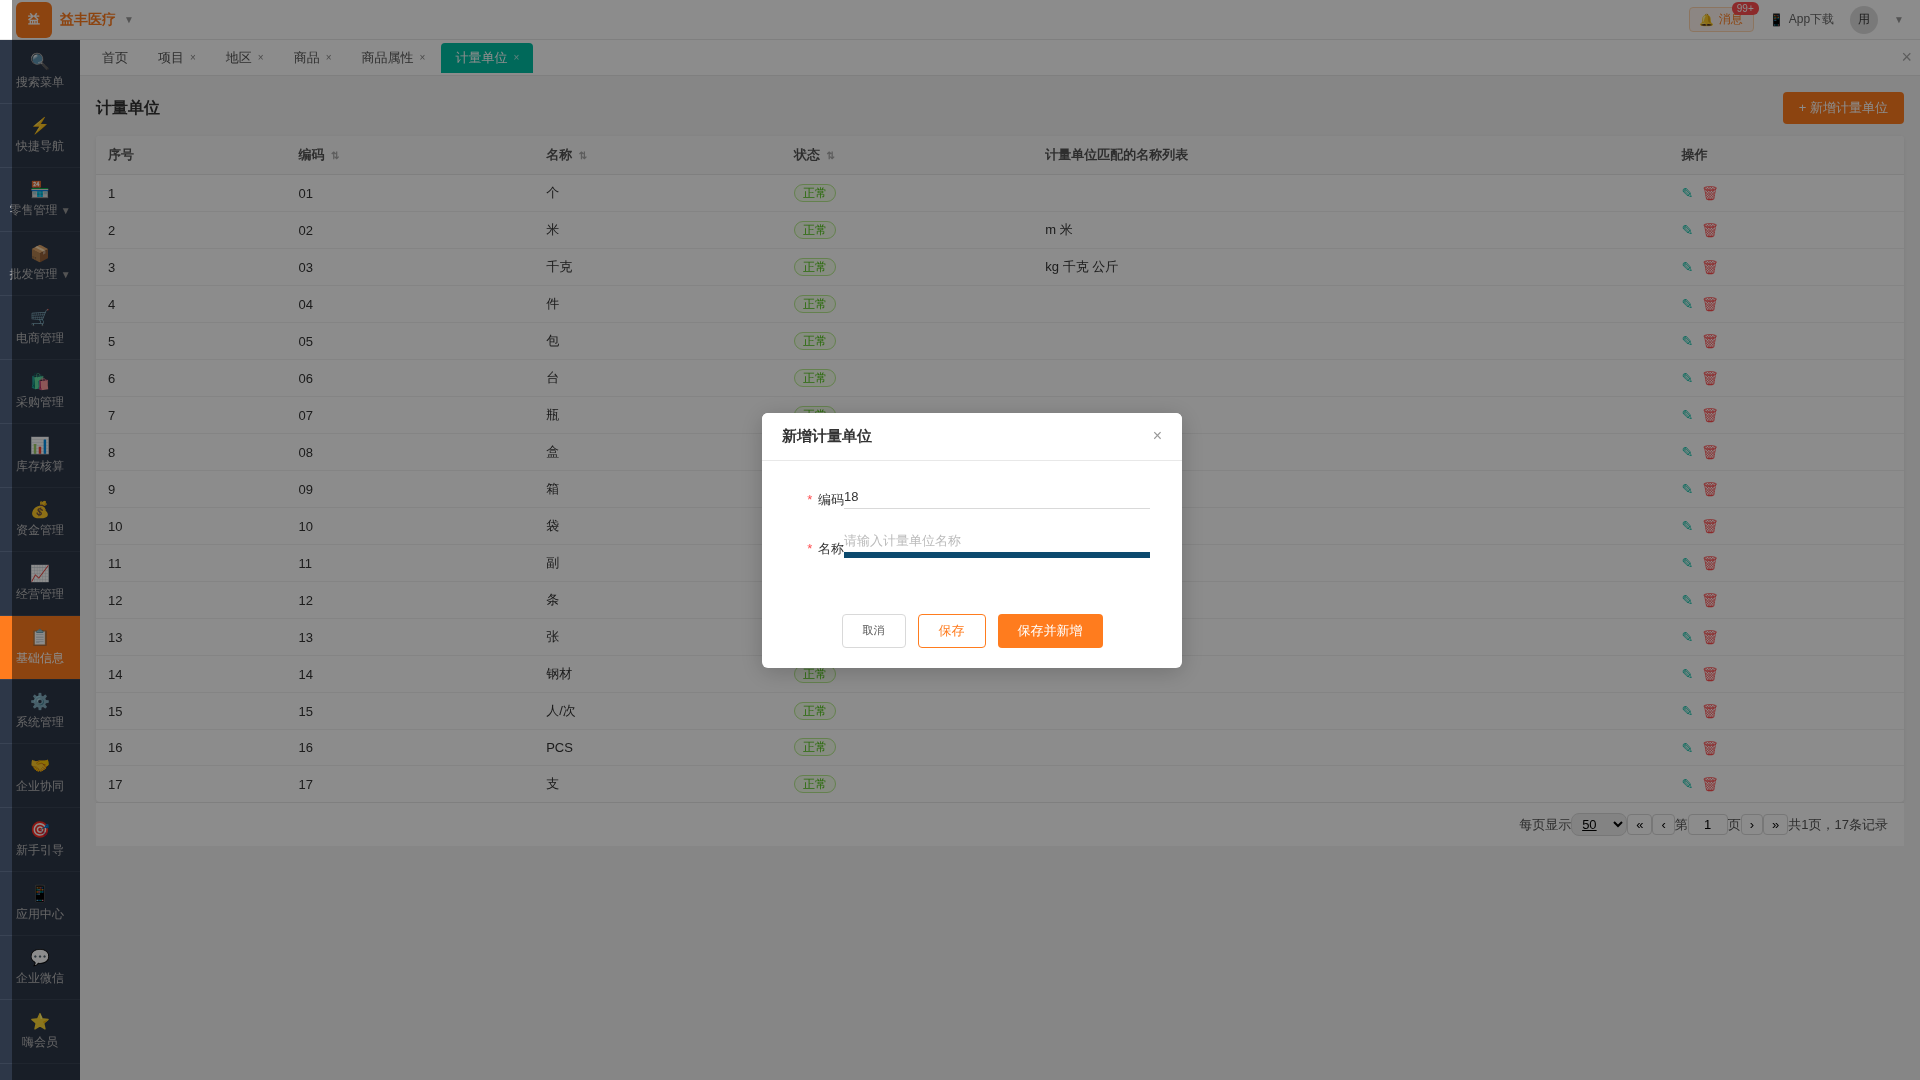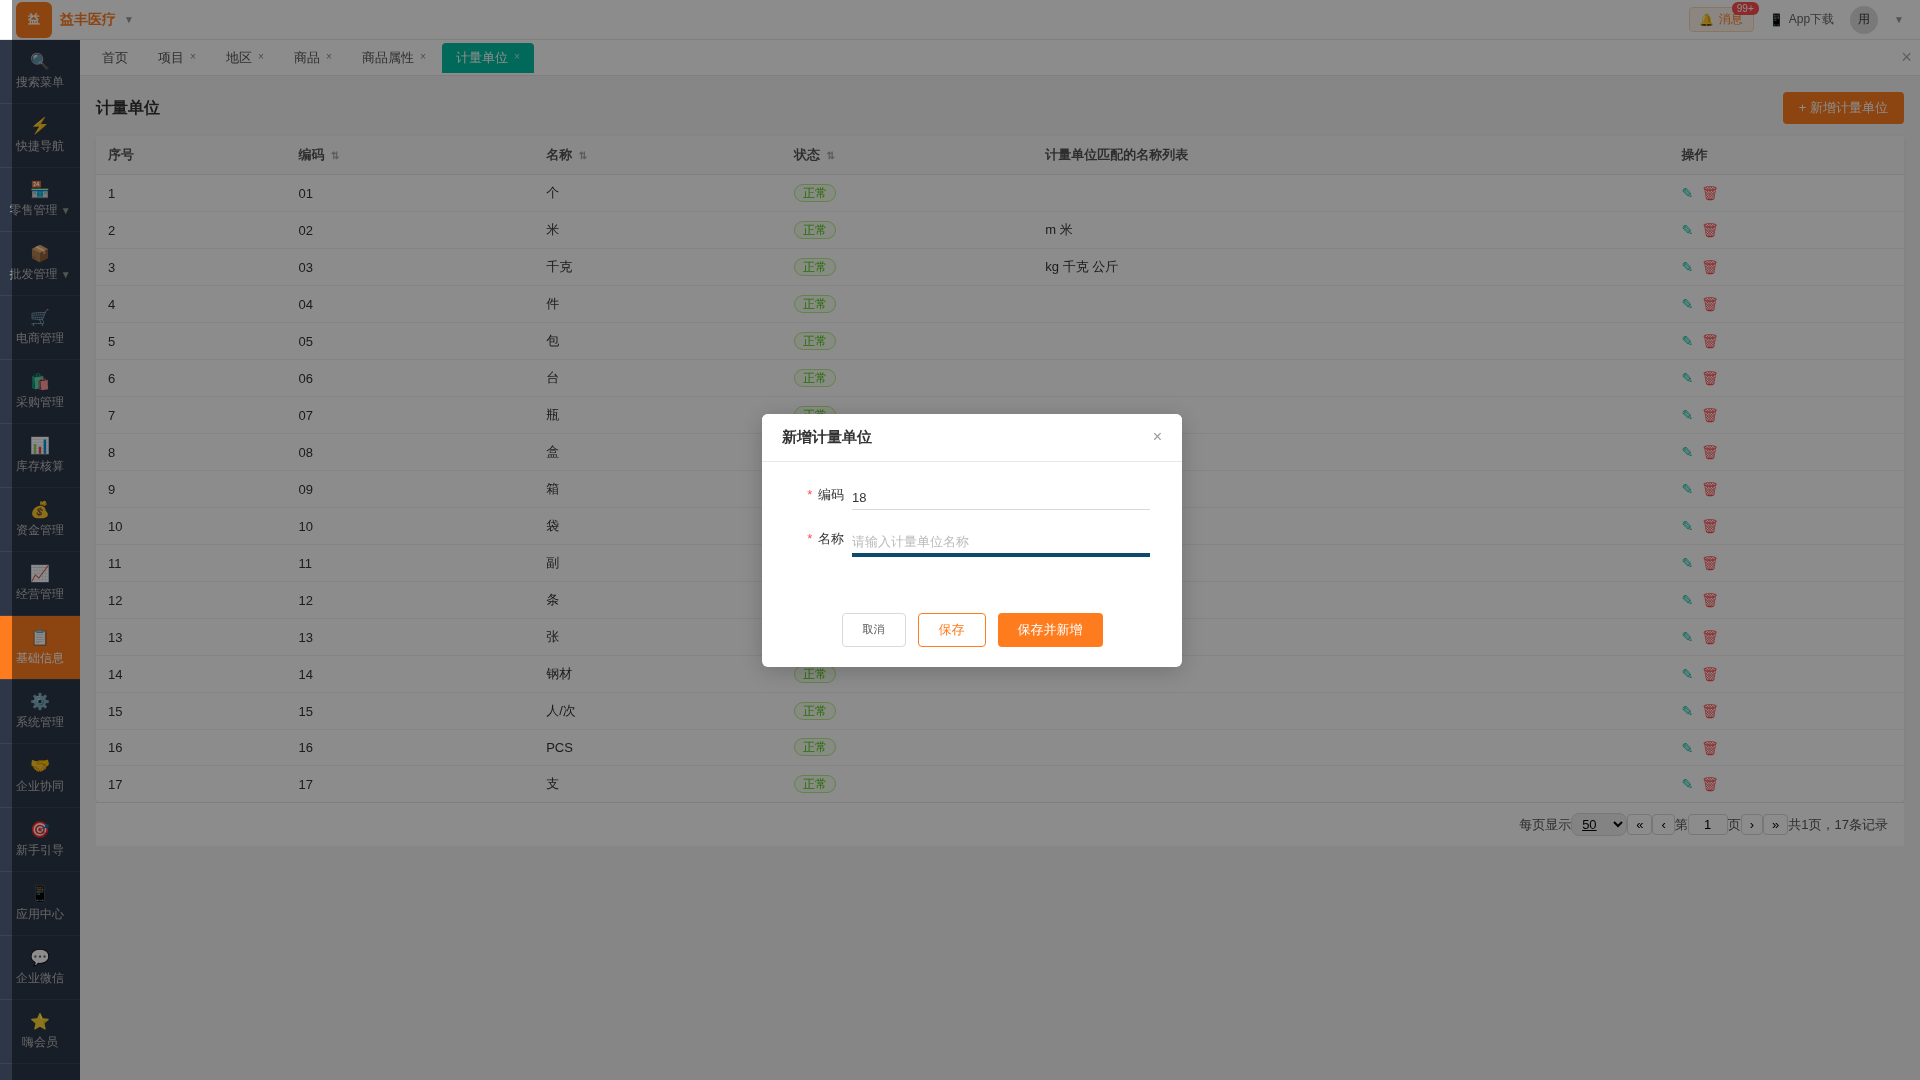--- a/index.html
+++ b/index.html
@@ -129,21 +129,20 @@
 
     
     .tab-bar {
       background: #fff;
       display: flex;
       align-items: center;
       padding: 0 8px;
       border-bottom: 1px solid #e8e8e8;
       height: 36px;
       gap: 2px;
-      font-family: Liberation Mono, monospace;
     }
     .tab {
       display: flex;
       align-items: center;
       padding: 6px 14px;
       font-size: 13px;
       cursor: pointer;
       border-radius: 4px 4px 0 0;
       color: #555;
       gap: 6px;
@@ -302,23 +301,22 @@
       color: #999;
       font-size: 16px;
       background: none;
       border: none;
     }
     .modal-body {
       padding: 24px 32px;
     }
     .form-row {
       display: flex;
-      align-items: flex-start;
+      align-items: flex-end;
       margin-bottom: 20px;
-      gap: 8px;
     }
     .form-label {
       width: 50px;
       text-align: right;
       font-size: 13px;
       color: #333;
       flex-shrink: 0;
     }
     .required-star {
       color: #ff4d4f;
@@ -327,21 +325,21 @@
     .form-input {
       flex: 1;
       border: none;
       border-bottom: 1px solid #d9d9d9;
       padding: 4px 0;
       font-size: 13px;
       color: #333;
       outline: none;
     }
     .form-input.focused {
-      border-bottom: 4px solid #0c4a6e;
+      border-bottom: 6px solid #0c4a6e;
     }
     .form-input::placeholder { color: #bbb; }
     .modal-footer {
       padding: 12px 24px 20px;
       display: flex;
       justify-content: center;
       gap: 12px;
     }
     .btn-cancel {
       padding: 7px 20px;

